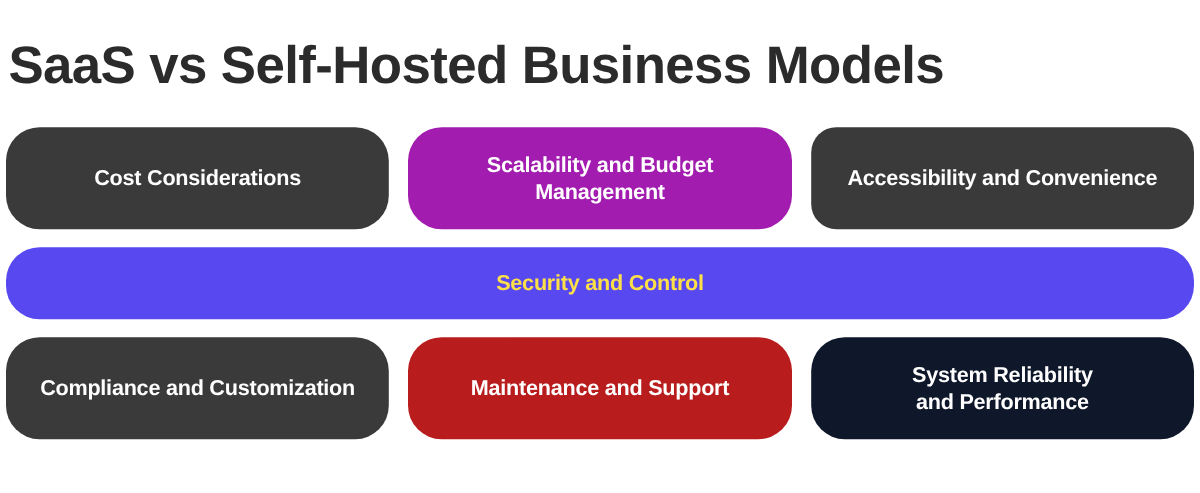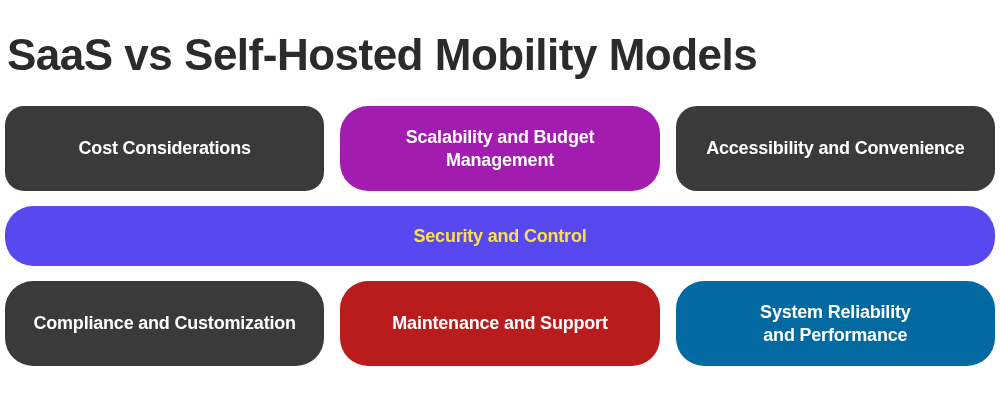--- a/index.html
+++ b/index.html
@@ -50,24 +50,24 @@
   .pill-label {
     white-space: pre-line;
     padding: 0 12px;
   }
 </style>
 </head>
 <body style="background: rgb(255, 255, 255);">
 
 <div class="canvas">
 
-  <h1 class="title" style="color: rgb(43, 43, 43);">SaaS vs Self-Hosted Mobility Models</h1>
+  <h1 class="title" style="color: rgb(43, 43, 43);">SaaS vs Self-Hosted Business Models</h1>
 
   <div class="row row-tall">
-    <div class="pill dark" style="background: rgb(58, 58, 58); color: rgb(255, 255, 255); border-radius: 19px;">
+    <div class="pill dark" style="background: rgb(58, 58, 58); color: rgb(255, 255, 255);">
       <span class="pill-label">Cost Considerations</span>
     </div>
     <div class="pill purple" style="background: #a21caf; color: rgb(255, 255, 255);">
       <span class="pill-label">Scalability and Budget
 Management</span>
     </div>
     <div class="pill dark" style="background: rgb(58, 58, 58); color: rgb(255, 255, 255); border-radius: 21px;">
       <span class="pill-label">Accessibility and Convenience</span>
     </div>
   </div>
@@ -78,19 +78,19 @@
     </div>
   </div>
 
   <div class="row row-tall">
     <div class="pill dark" style="background: rgb(58, 58, 58); color: rgb(255, 255, 255);">
       <span class="pill-label">Compliance and Customization</span>
     </div>
     <div class="pill purple" style="background: #b91c1c; color: rgb(255, 255, 255);">
       <span class="pill-label">Maintenance and Support</span>
     </div>
-    <div class="pill dark" style="background: #0369a1; color: rgb(255, 255, 255);">
+    <div class="pill dark" style="background: #0f172a; color: rgb(255, 255, 255);">
       <span class="pill-label">System Reliability
 and Performance</span>
     </div>
   </div>
 
 </div>
 
 </body></html>

